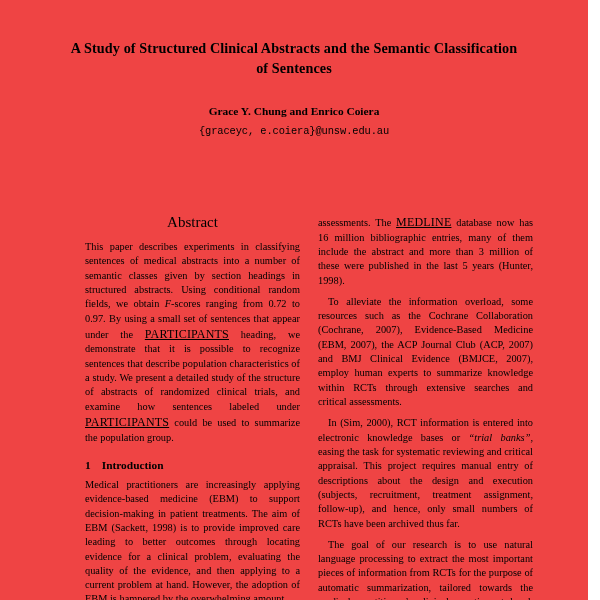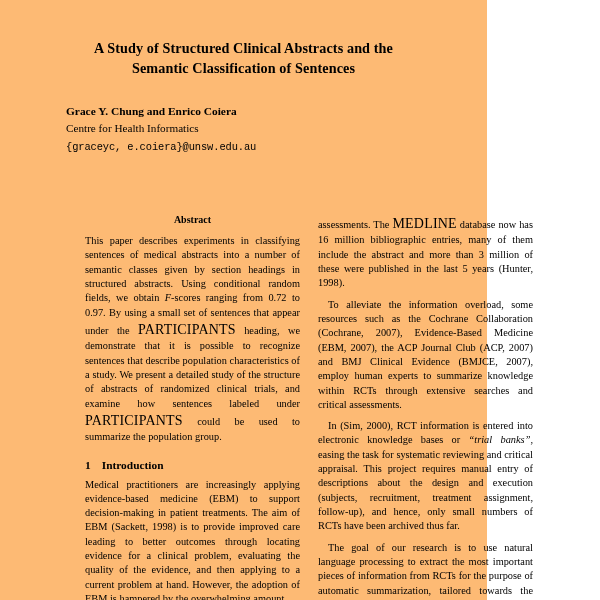--- a/index.html
+++ b/index.html
@@ -10,43 +10,43 @@
   body {
     width: 600px;
     height: 600px;
     overflow: hidden;
     font-family: "Liberation Serif", "DejaVu Serif", serif;
     color: #000000;
     -webkit-font-smoothing: antialiased;
   }
   .page {
     position: relative;
-    width: 487px;
+    width: 588px;
     height: 600px;
     box-sizing: border-box;
     padding: 0;
-    background: #fdba74;
+    background: #ef4444;
   }
 
   
   .title-block {
     padding: 38px 66px 0 66px;
   }
   .paper-title {
     font-size: 14.2px;
     font-weight: bold;
     line-height: 1.42;
     text-align: center;
     letter-spacing: 0.1px;
     margin: 0;
   }
 
   .author-block {
     margin-top: 26px;
-    text-align: left;
+    text-align: center;
     line-height: 1.36;
   }
   .author-names {
     font-size: 11.4px;
     font-weight: bold;
     margin-bottom: 1px;
   }
   .affil {
     font-size: 11.2px;
   }
@@ -67,22 +67,22 @@
     gap: 18px;
     padding: 0 85px;
     box-sizing: border-box;
   }
   .col {
     width: 215px;
     flex: 0 0 215px;
   }
 
   .section-head {
-    font-size: 10px;
-    font-weight: bold;
+    font-size: 15px;
+    font-weight: normal;
     text-align: center;
     margin: 0 0 9px 0;
   }
   .numbered-head {
     font-size: 11.4px;
     font-weight: bold;
     text-align: left;
     margin: 14px 0 7px 0;
     display: flex;
     gap: 11px;
@@ -95,37 +95,37 @@
     text-align: justify;
     text-justify: inter-word;
     margin: 0 0 0 0;
     hyphens: manual;
   }
   p.body + p.body {
     text-indent: 10px;
     margin-top: 7px;
   }
   .sc {
-    font-size: 14px;
+    font-size: 12px;
     letter-spacing: 0.2px;
+    text-decoration: underline;
   }
   .it { font-style: italic; }
   .mathit { font-style: italic; }
 </style>
 </head>
 <body>
 
 <div class="page">
 
   <div class="title-block">
     <h1 class="paper-title">A Study of Structured Clinical Abstracts and the Semantic Classification of Sentences</h1>
 
     <div class="author-block">
       <div class="author-names">Grace Y. Chung and Enrico Coiera</div>
-      <div class="affil">Centre for Health Informatics</div>
       <div class="email">{graceyc, e.coiera}@unsw.edu.au</div>
     </div>
   </div>
 
   <div class="columns">
 
     <div class="col">
 
       <div class="section-head">Abstract</div>
 

